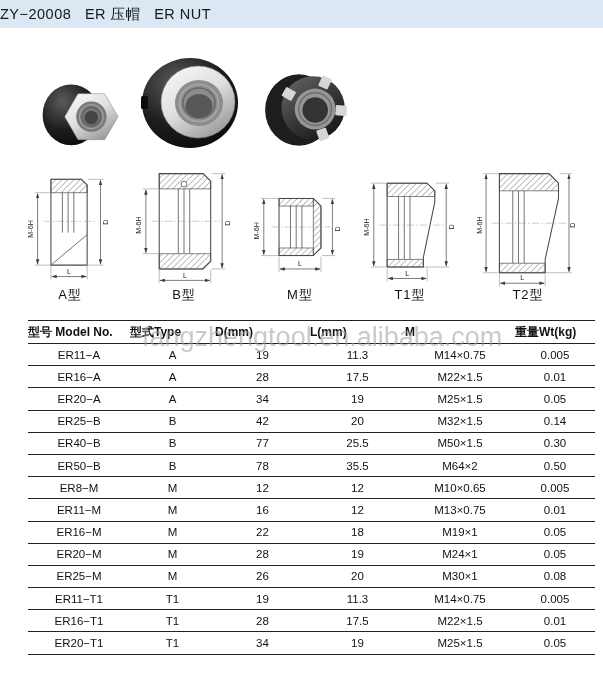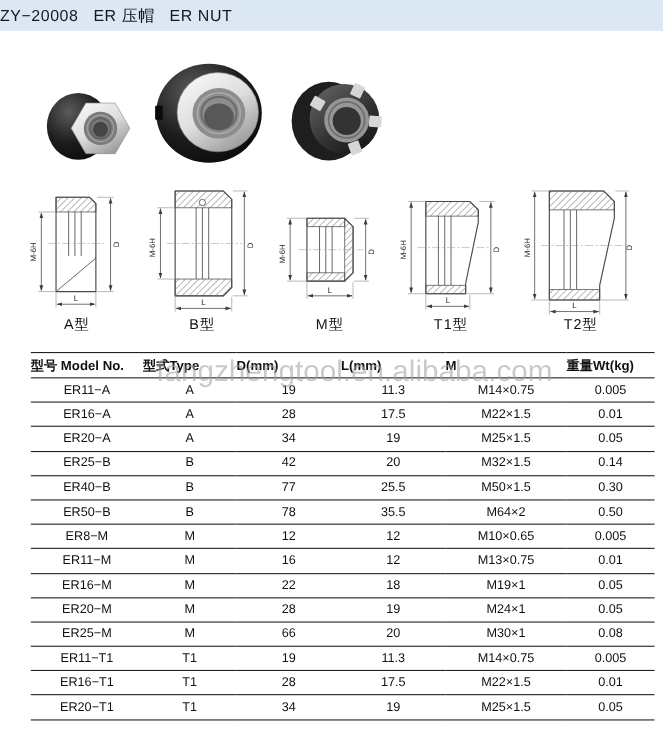--- a/index.html
+++ b/index.html
@@ -359,21 +359,21 @@
           <td>ER20−M</td>
           <td>M</td>
           <td>28</td>
           <td>19</td>
           <td>M24×1</td>
           <td>0.05</td>
         </tr>
         <tr>
           <td>ER25−M</td>
           <td>M</td>
-          <td>66</td>
+          <td>26</td>
           <td>20</td>
           <td>M30×1</td>
           <td>0.08</td>
         </tr>
         <tr>
           <td>ER11−T1</td>
           <td>T1</td>
           <td>19</td>
           <td>11.3</td>
           <td>M14×0.75</td>

